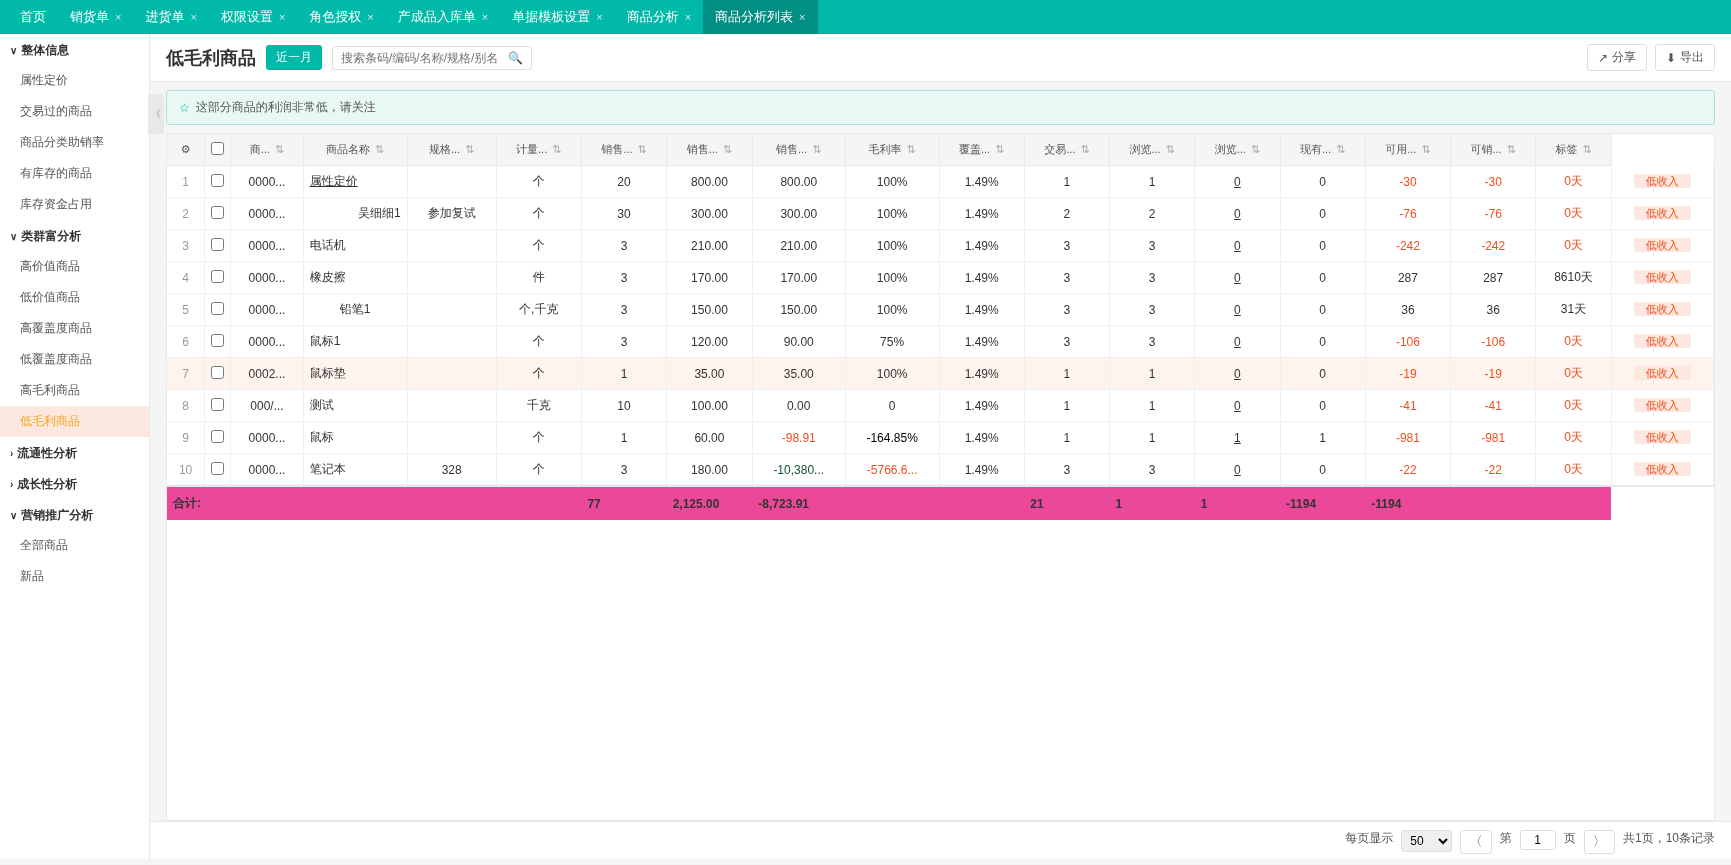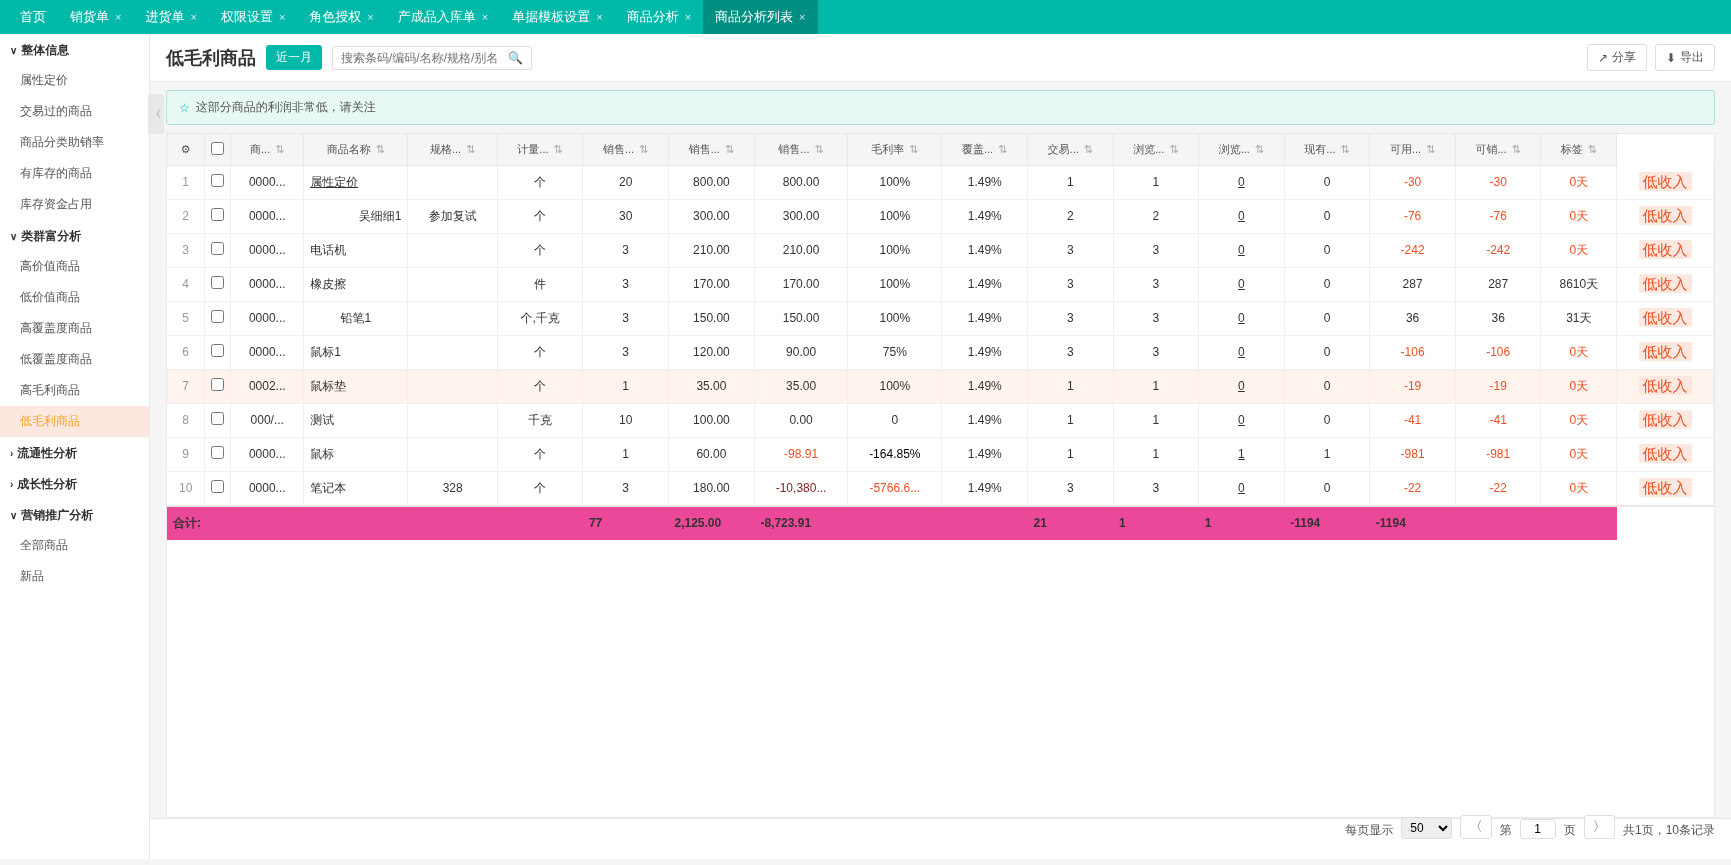--- a/index.html
+++ b/index.html
@@ -43,29 +43,29 @@
 
     
     .table-container { flex: 1; overflow: auto; margin: 0 16px; background: #fff; border: 1px solid #e8e8e8; }
     table { width: 100%; border-collapse: collapse; font-size: 12px; }
     thead tr { background: #f5f5f5; }
     thead th { padding: 8px 6px; border-bottom: 1px solid #e8e8e8; border-right: 1px solid #e8e8e8; text-align: center; white-space: nowrap; color: #555; font-weight: normal; font-size: 11px; position: sticky; top: 0; background: #f5f5f5; z-index: 1; }
     thead th .sort-icon { color: #aaa; margin-left: 2px; }
     tbody tr { border-bottom: 1px solid #f0f0f0; }
     tbody tr.highlighted { background: #fff3ee; }
     tbody td { padding: 7px 6px; border-right: 1px solid #f0f0f0; text-align: center; color: #333; }
-    .tag-badge { background: #fde8e0; color: #f04e23; border-radius: 2px; padding: 1px 4px; font-size: 15px; }
+    .tag-badge { background: #fde8e0; color: #f04e23; border-radius: 2px; padding: 1px 12px; font-size: 11px; }
     .underline { text-decoration: underline; cursor: pointer; color: #333; }
 
     
     .footer-row { background: #ec4899; border-top: 2px solid #e8e8e8; }
     .footer-row td { padding: 8px 6px; font-weight: bold; color: #333; }
 
     
-    .bottom-bar { background: #fff; border-top: 1px solid #e8e8e8; padding: 20px 16px; display: flex; align-items: flex-end; justify-content: flex-end; gap: 8px; font-size: 12px; color: #555; height: 38px; flex-shrink: 0; }
+    .bottom-bar { background: #fff; border-top: 1px solid #e8e8e8; padding: 8px 16px; display: flex; align-items: flex-start; justify-content: flex-end; gap: 8px; font-size: 12px; color: #555; height: 38px; flex-shrink: 0; }
     .page-size-select { border: 1px solid #ddd; padding: 2px 4px; border-radius: 3px; font-size: 12px; }
     .page-nav-btn { border: 1px solid #ddd; background: #fff; padding: 2px 8px; border-radius: 3px; cursor: pointer; color: #555; }
     .page-input { border: 1px solid #ddd; padding: 2px 4px; width: 36px; text-align: center; border-radius: 3px; font-size: 12px; }
 
     .checkbox-col { width: 24px; }
   </style>
 </head>
 <body>
 
 <div class="top-nav">
@@ -372,21 +372,21 @@
     </tr>
             <tr>
       <td style="color:#999;">10</td>
       <td><input type="checkbox" style=""></td>
       <td>0000...</td>
       <td style="text-align:left;color:#333;">笔记本</td>
       <td>328</td>
       <td>个</td>
       <td>3</td>
       <td>180.00</td>
-      <td style="color:#7f1d1d;">-10,380...</td>
+      <td style="color:#14532d;">-10,380...</td>
       <td style="color:#f04e23;">-5766.6...</td>
       <td>1.49%</td>
       <td>3</td>
       <td>3</td>
       <td><span class="underline">0</span></td>
       <td>0</td>
       <td style="color:#f04e23;">-22</td>
       <td style="color:#f04e23;">-22</td>
       <td style="color:#f04e23;">0天</td>
       <td><span class="tag-badge">低收入</span></td>

